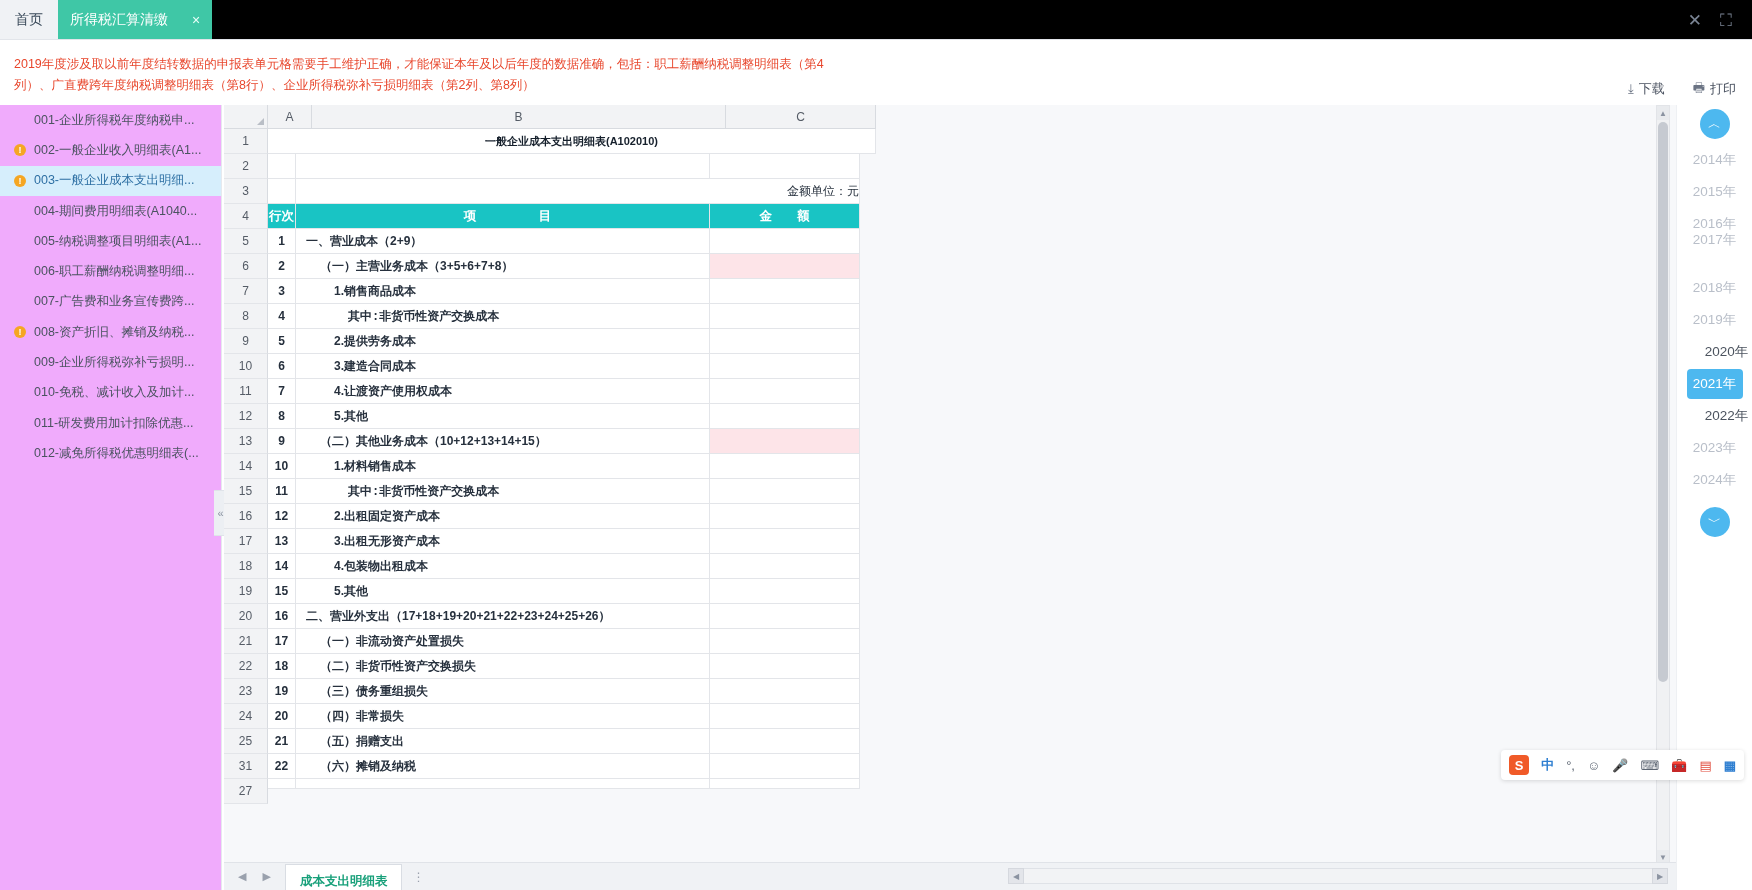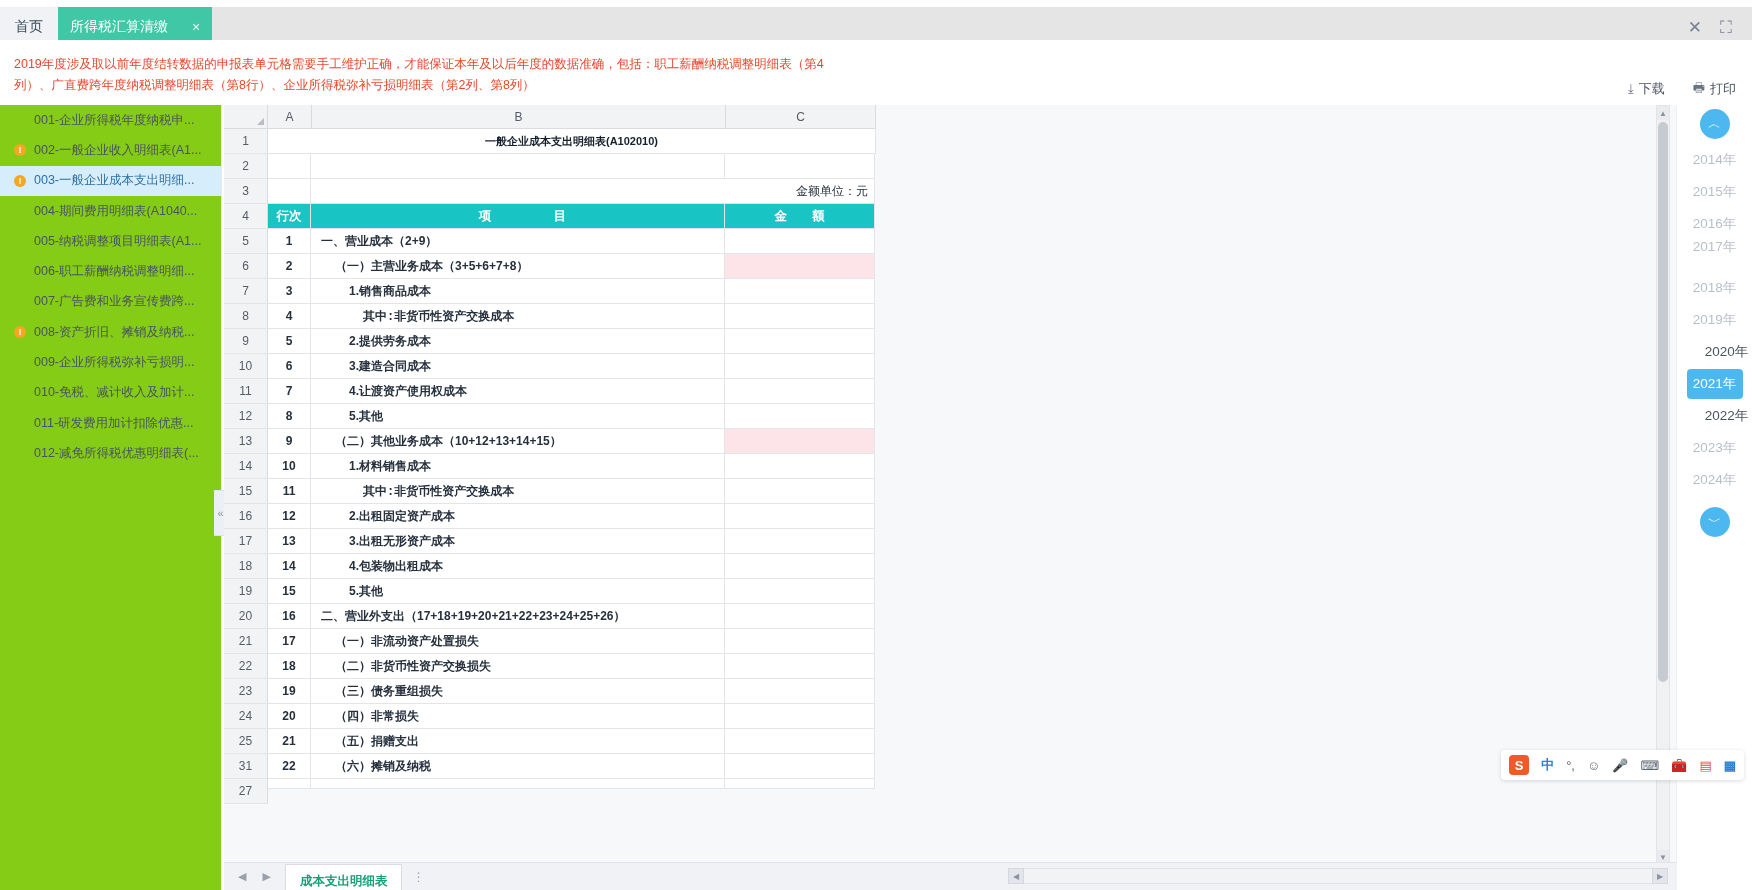--- a/index.html
+++ b/index.html
@@ -11,23 +11,23 @@
     overflow: hidden;
   }
   .app {
     position: relative;
     width: 1752px; height: 890px;
     background: #ffffff;
   }
 
   
   .tabbar {
-    position: absolute; top: 7px; left: 0;
+    position: absolute; top: 0; left: 0;
     width: 1752px; height: 40px;
-    background: #e5e5e5;
+    background: #000000;
     border-bottom: 1px solid #e2e5ea;
     display: flex; align-items: stretch;
   }
   .tab-home {
     width: 58px;
     display: flex; align-items: center; justify-content: center;
     font-size: 14px; color: #3a4a5a;
     background: #f0f2f5;
     cursor: pointer;
   }
@@ -71,21 +71,21 @@
   .act {
     display: flex; align-items: center; gap: 5px;
     font-size: 13px; color: #4a5260; cursor: pointer;
   }
   .act .ic { font-size: 13px; color: #6b7484; }
 
   
   .leftlist {
     position: absolute; left: 0; top: 105px;
     width: 222px; height: 785px;
-    background: #84cc16;
+    background: #f0abfc;
     border-right: 1px solid #e6e9ee;
     overflow: hidden;
   }
   .li {
     position: relative;
     height: 30.3px;
     display: flex; align-items: center;
     padding-left: 34px;
     font-size: 12.5px;
     color: #4b5360;
@@ -171,29 +171,29 @@
   .cell {
     border-right: 1px solid #e3e5e9;
     border-bottom: 1px solid #e3e5e9;
     background: #ffffff;
     font-size: 12px;
     color: #26303d;
     display: flex; align-items: center;
     overflow: hidden;
     white-space: nowrap;
   }
-  .c-a { width: 43px; justify-content: center; }
+  .c-a { width: 28px; justify-content: center; }
   .c-b { width: 414px; padding-left: 10px; }
   .c-c { width: 150px; }
 
   .title-cell {
     font-size: 11px; font-weight: bold; color: #16202c;
     justify-content: center;
   }
-  .unit-cell { justify-content: flex-end; padding-right: 6px; font-size: 12px; color: #26303d; text-align: right; }
+  .unit-cell { justify-content: flex-end; font-size: 12px; color: #26303d; text-align: right; }
   .hdr { background: #19c4c4 !important; color: #ffffff; font-weight: bold; font-size: 12.5px; justify-content: center; }
   .hdr.left { justify-content: center; }
   .pink { background: #fde4e8 !important; }
   .bold { font-weight: bold; }
   .ind1 { padding-left: 24px; }
   .ind2 { padding-left: 38px; }
   .ind3 { padding-left: 52px; font-family: Liberation Mono, monospace; }
 
   
   .vscroll {
@@ -573,21 +573,21 @@
   </div>
 
   <div class="yearrail">
     <div class="circ top">
       <span>︿</span>
     </div>
     <div id="years">
         <div class="yr dim" style="top: 40px;">2014年</div>
         <div class="yr dim" style="top: 72px;">2015年</div>
         <div class="yr dim" style="top: 104px;">2016年</div>
-        <div class="yr dim" style="top: 127px; text-align: center;">2017年</div>
+        <div class="yr dim" style="top: 120px; text-align: center;">2017年</div>
         <div class="yr dim" style="top: 168px;">2018年</div>
         <div class="yr dim" style="top: 200px;">2019年</div>
         <div class="yr strong" style="top: 232px;">2020年</div>
         <div class="yr active" style="top: 264px;">2021年</div>
         <div class="yr strong" style="top: 296px;">2022年</div>
         <div class="yr dim" style="top: 328px;">2023年</div>
         <div class="yr dim" style="top: 360px;">2024年</div>
       </div>
     <div class="circ bot">
       <span>﹀</span>

